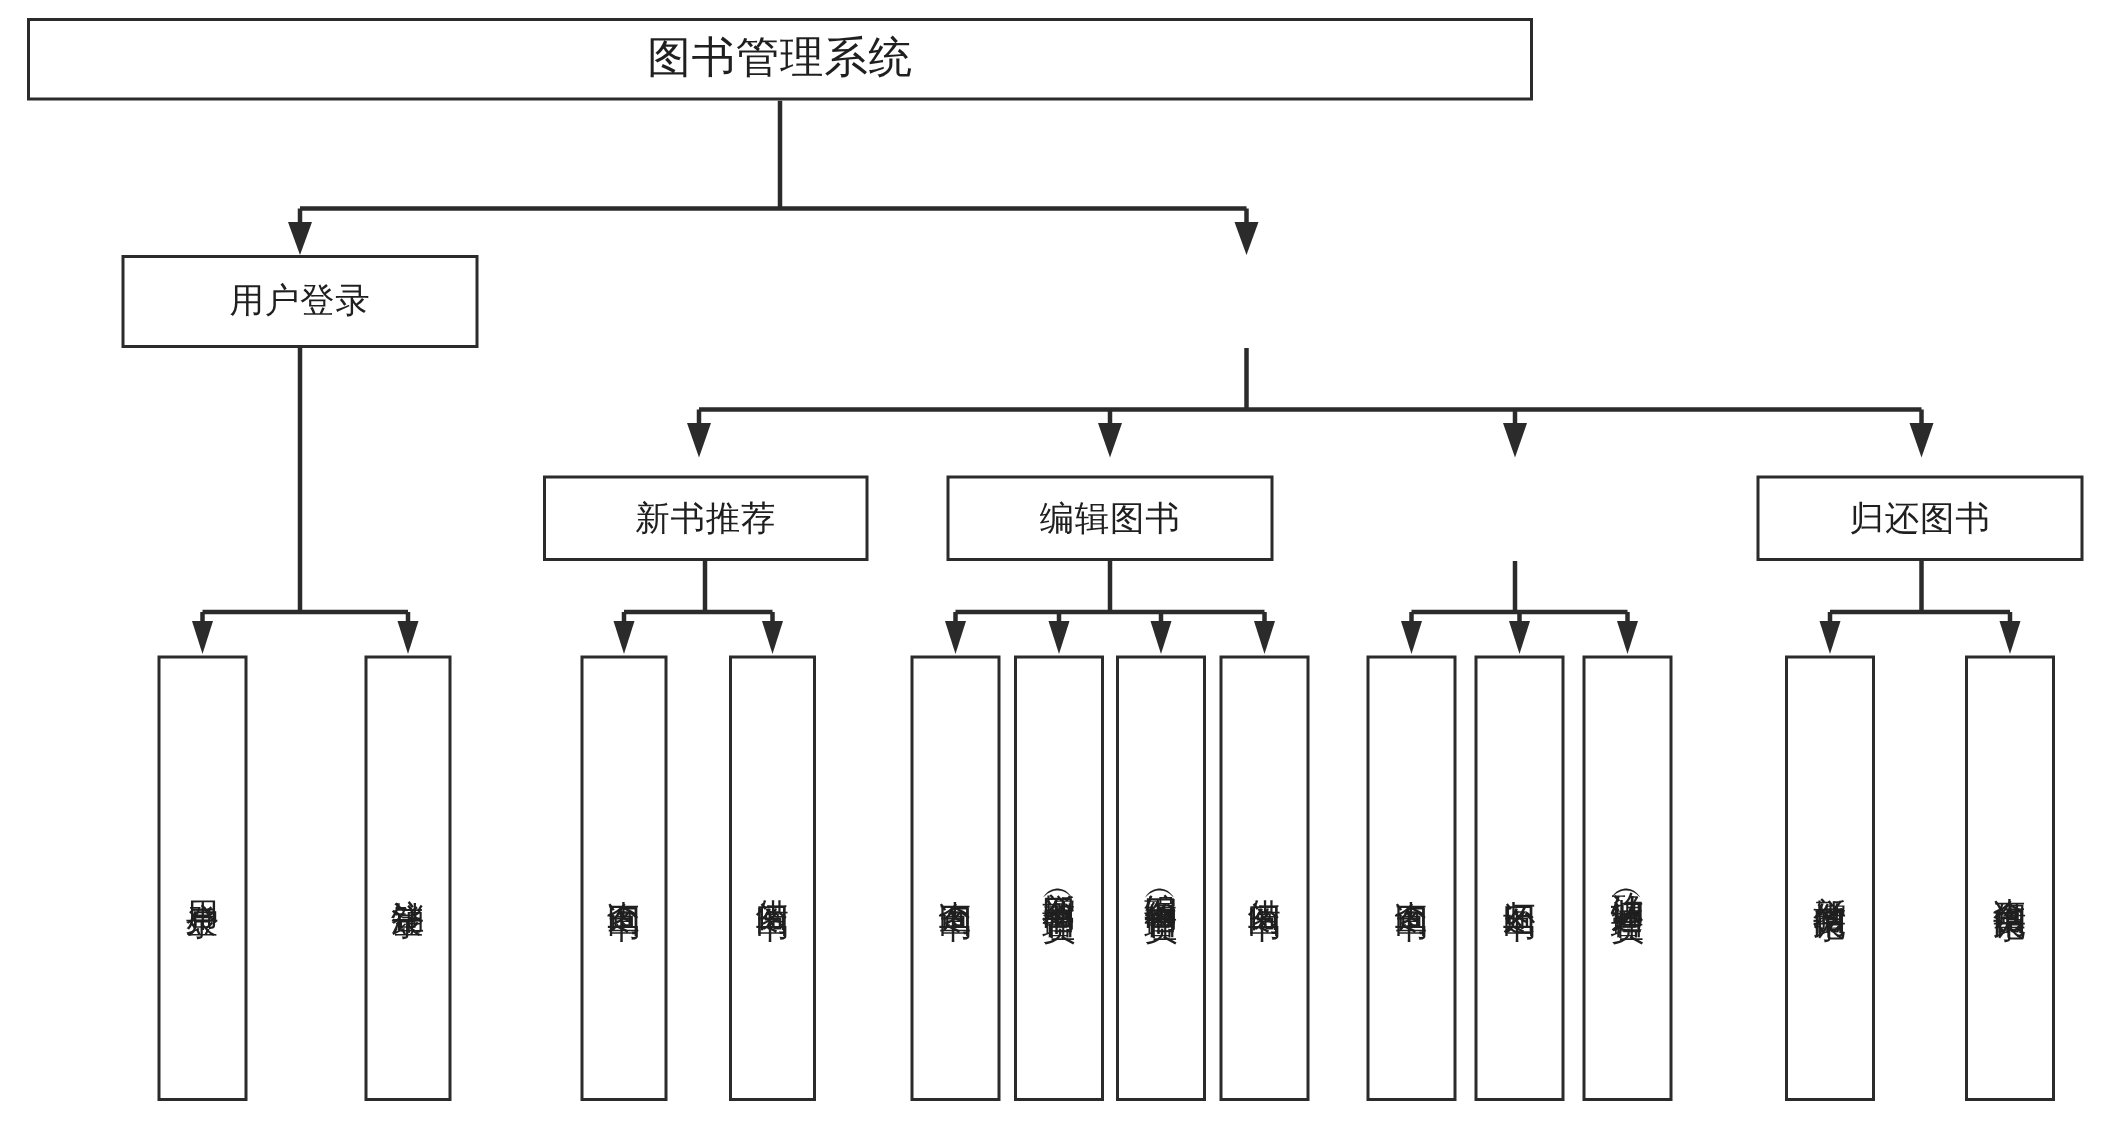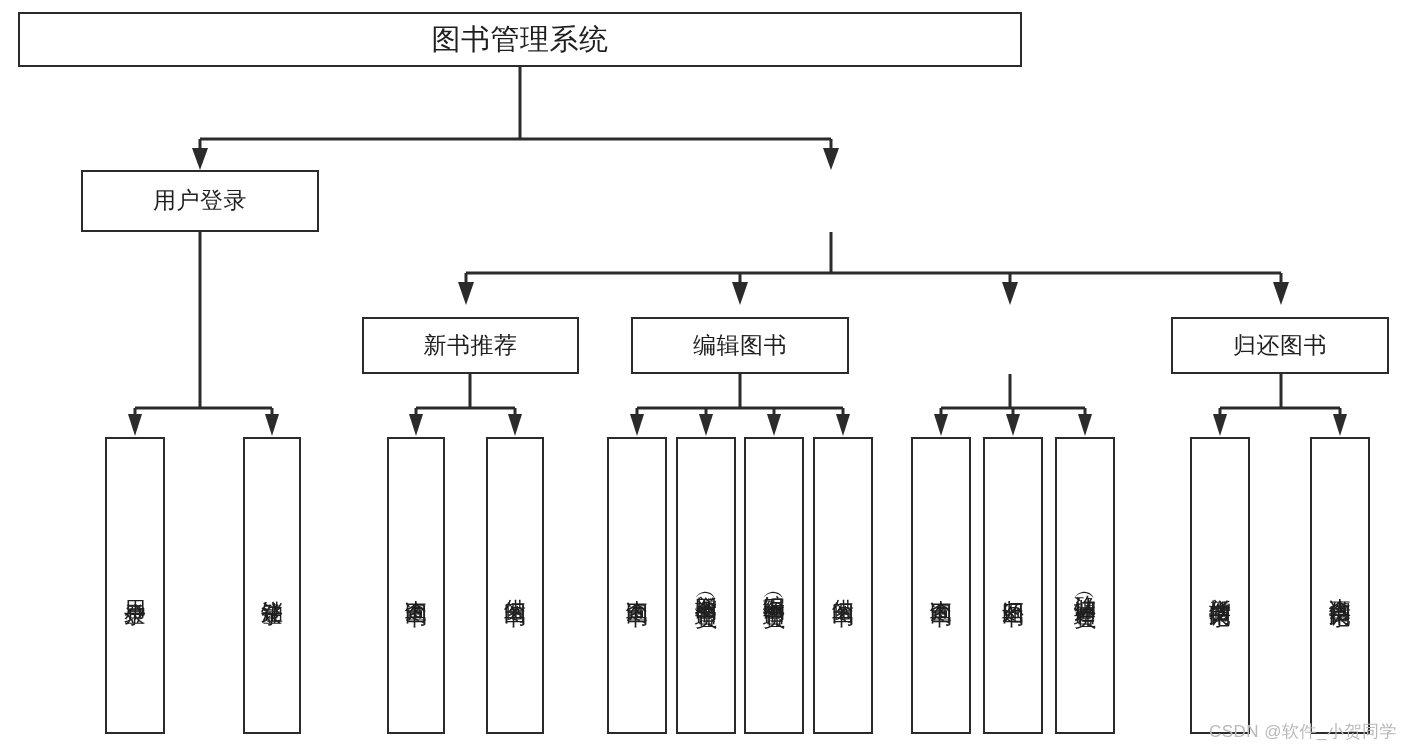--- a/index.html
+++ b/index.html
@@ -223,15 +223,14 @@
   </div>
 
   <div class="node vert" style="left:1190px; top:437px; width:60px; height:297px;">
     <span class="node-label">新增借阅记录</span>
   </div>
 
   <div class="node vert" style="left:1310px; top:437px; width:60px; height:297px;">
     <span class="node-label">查询借阅记录</span>
   </div>
 
-  <div id="watermark">CSDN @软件_小贺同学</div>
 
 </div>
 
 </body></html>

